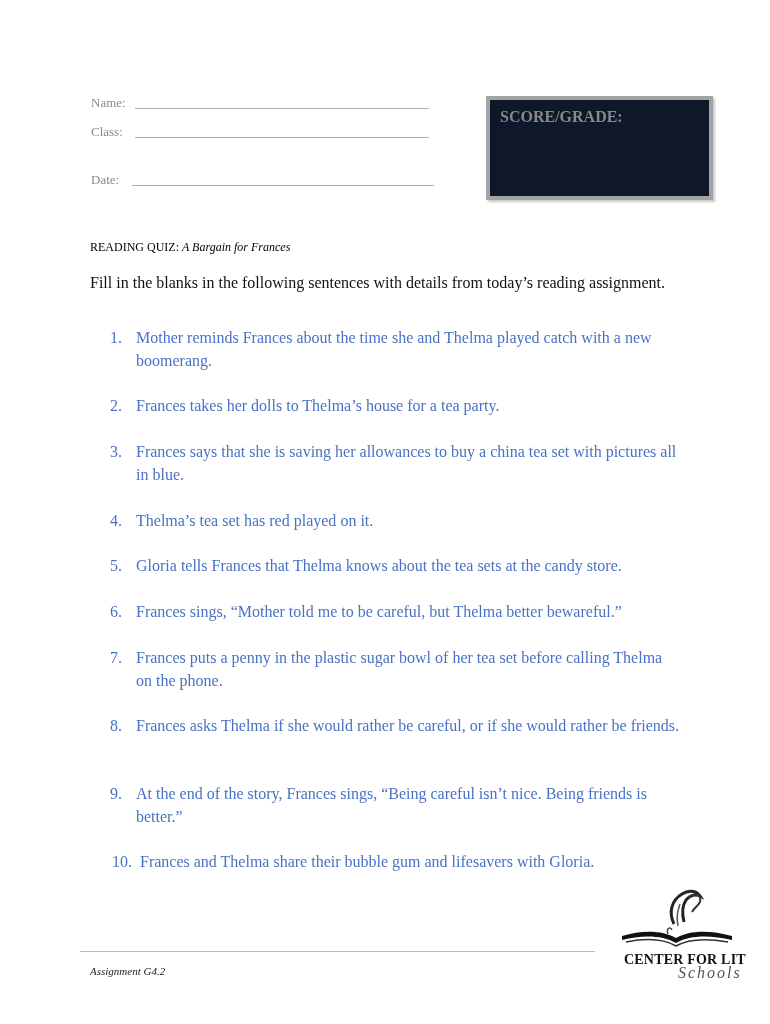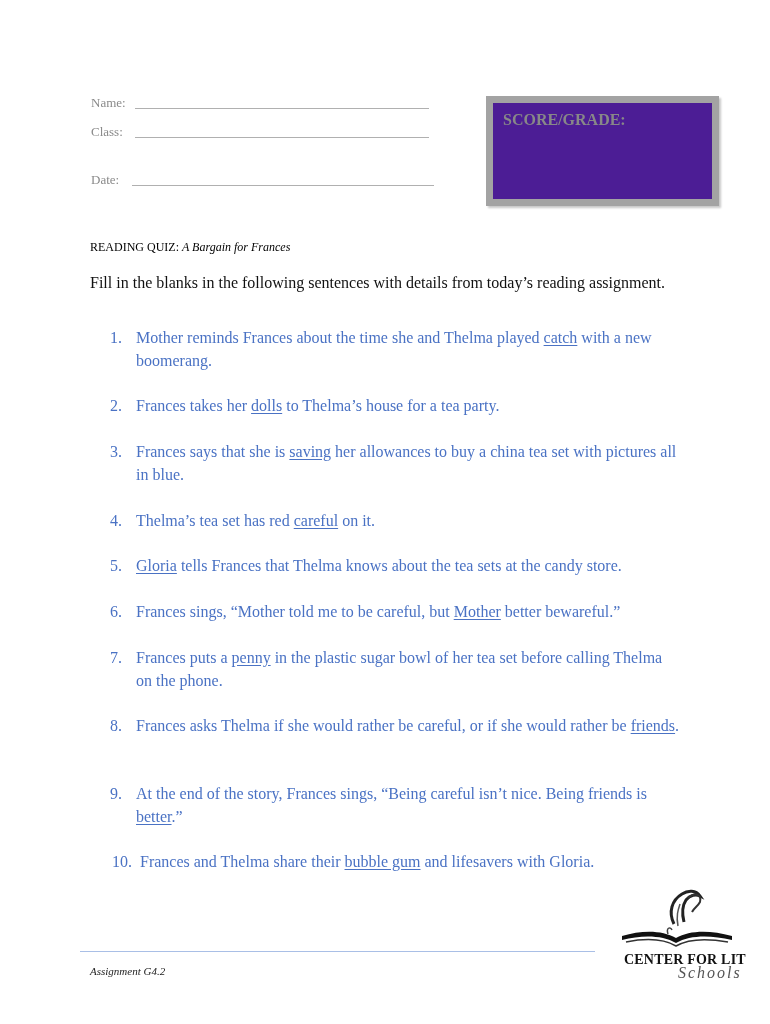--- a/index.html
+++ b/index.html
@@ -15,23 +15,23 @@
     }
     #name-row { top: 95px; text-align: center; }
     #name-row .line { left: 44px; width: 294px; }
     #class-row { top: 124px; }
     #class-row .line { left: 44px; width: 294px; }
     #date-row { top: 172px; }
     #date-row .line { left: 41px; width: 302px; }
 
     .score-box {
       position: absolute; left: 486px; top: 96px; width: 219px; height: 96px;
-      border: 7px solid #a3a3a3;
+      border: 4px solid #a3a3a3;
       box-shadow: 2px 2px 2px #c8c8c8;
-      background: #4c1d95;
+      background: #0f172a;
       text-decoration: underline;
     }
     .score-box .score-label {
       position: absolute; left: 10px; top: 8px;
       font-size: 16px; font-weight: bold; color: #888888;
     }
 
     .quiz-title {
       position: absolute; left: 90px; top: 240px; font-size: 12px; color: #000000;
     }
@@ -43,21 +43,21 @@
 
     .questions {
       position: absolute; left: 90px; top: 326px; width: 600px;
       margin: 0; padding: 0; list-style: none;
       color: #4a72c4; font-size: 16px; line-height: 23px;
     }
     .questions .q { position: absolute; left: 0; width: 600px; }
     .questions .num { position: absolute; left: 20px; }
     .questions .num.wide { left: 22px; }
     .questions .text { display: block; margin-left: 46px; width: 546px; }
-    .questions .ans { text-decoration: underline; text-underline-offset: 2px; margin-top: 34px; }
+    .questions .ans { text-underline-offset: 2px; margin-top: 34px; }
 
     .footer-rule {
       position: absolute; left: 80px; top: 951px; width: 515px; height: 1px;
       background: #a9bfe6;
     }
     .footer-label {
       position: absolute; left: 90px; top: 965px;
       font-size: 11px; font-style: italic; color: #222;
     }
     .logo {
@@ -110,29 +110,29 @@
   <div class="q" style="top:68px">
     <span class="num">2.</span>
     <span class="text"><span>Frances takes her </span><span class="ans">dolls</span><span> to Thelma’s house for a tea party.</span></span>
   </div>
   <div class="q" style="top:114px">
     <span class="num">3.</span>
     <span class="text"><span>Frances says that she is </span><span class="ans">saving</span><span> her allowances to buy a china tea set with pictures all in blue.</span></span>
   </div>
   <div class="q" style="top:183px">
     <span class="num">4.</span>
-    <span class="text"><span>Thelma’s tea set has red </span><span class="ans">careful</span><span> on it.</span></span>
+    <span class="text"><span>Thelma’s tea set has red </span><span class="ans">played</span><span> on it.</span></span>
   </div>
   <div class="q" style="top:228px">
     <span class="num">5.</span>
     <span class="text"><span></span><span class="ans">Gloria</span><span> tells Frances that Thelma knows about the tea sets at the candy store.</span></span>
   </div>
   <div class="q" style="top:274px">
     <span class="num">6.</span>
-    <span class="text"><span>Frances sings, “Mother told me to be careful, but </span><span class="ans">Mother</span><span> better bewareful.”</span></span>
+    <span class="text"><span>Frances sings, “Mother told me to be careful, but </span><span class="ans">Thelma</span><span> better bewareful.”</span></span>
   </div>
   <div class="q" style="top:320px">
     <span class="num">7.</span>
     <span class="text"><span>Frances puts a </span><span class="ans">penny</span><span> in the plastic sugar bowl of her tea set before calling Thelma on the phone.</span></span>
   </div>
   <div class="q" style="top:388px">
     <span class="num">8.</span>
     <span class="text"><span>Frances asks Thelma if she would rather be careful, or if she would rather be </span><span class="ans">friends</span><span>.</span></span>
   </div>
   <div class="q" style="top:456px">

